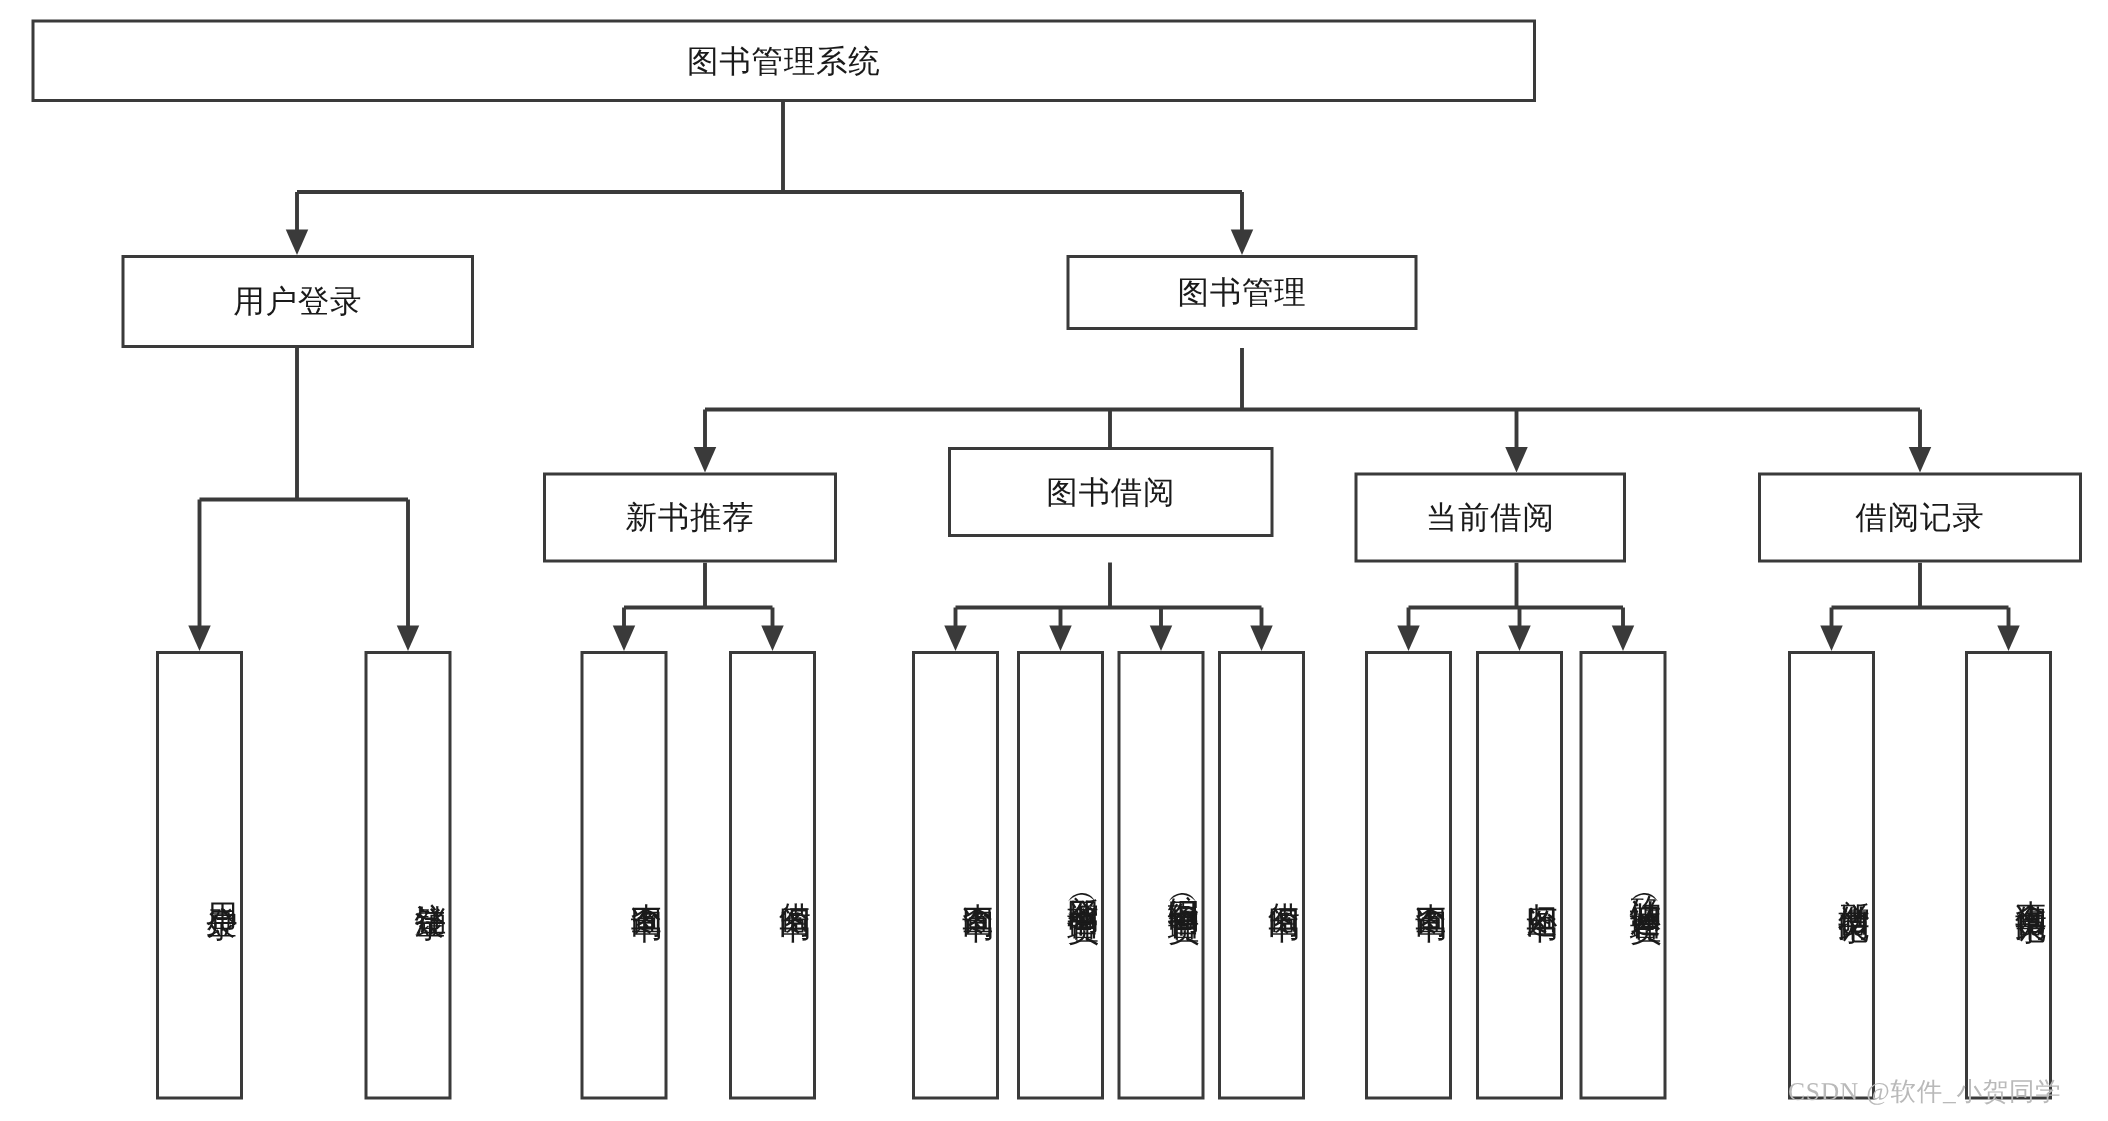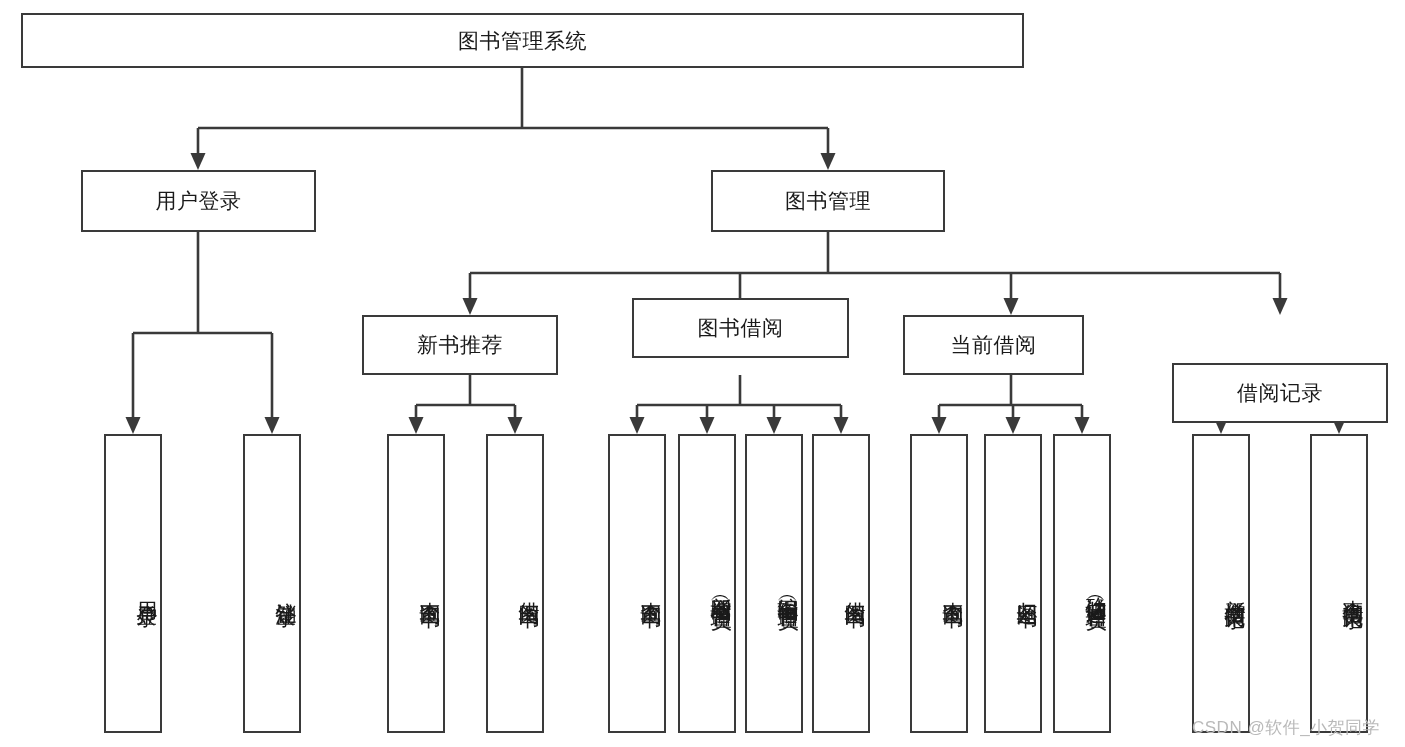--- a/index.html
+++ b/index.html
@@ -54,20 +54,21 @@
     writing-mode: vertical-rl;
     text-orientation: upright;
     white-space: nowrap;
   }
   .watermark {
     position: absolute;
     font-size: 17px;
     color: #b9b9b9;
     white-space: nowrap;
     letter-spacing: 0.5px;
+    font-family: Liberation Serif, serif;
   }
 </style>
 </head>
 <body>
 
 <div id="canvas">
 
   <svg id="edges" viewBox="0 0 1405 747" width="1405" height="747" xmlns="http://www.w3.org/2000/svg">
       <line x1="522" y1="68" x2="522" y2="128" stroke="#3a3a3a" stroke-width="2.6"></line>
       <line x1="198" y1="128" x2="828" y2="128" stroke="#3a3a3a" stroke-width="2.6"></line>
@@ -123,33 +124,33 @@
       <polygon points="1331.5,417 1346.5,417 1339,434" fill="#3a3a3a"></polygon>
     </svg>
 
   <div id="nodes">
       <div class="node horiz" style="left: 21px; top: 13px; width: 1003px; height: 55px;">
         <span>图书管理系统</span>
       </div>
       <div class="node horiz" style="left: 81px; top: 170px; width: 235px; height: 62px;">
         <span>用户登录</span>
       </div>
-      <div class="node horiz" style="left: 711px; top: 170px; width: 234px; height: 62px;">
+      <div class="node horiz" style="left: 711px; top: 170px; width: 234px; height: 50px;">
         <span>图书管理</span>
       </div>
       <div class="node horiz" style="left: 362px; top: 315px; width: 196px; height: 60px;">
         <span>新书推荐</span>
       </div>
       <div class="node horiz" style="left: 632px; top: 298px; width: 217px; height: 60px;">
         <span>图书借阅</span>
       </div>
       <div class="node horiz" style="left: 903px; top: 315px; width: 181px; height: 60px;">
         <span>当前借阅</span>
       </div>
-      <div class="node horiz" style="left: 1172px; top: 315px; width: 216px; height: 60px; margin-top: 48px;">
+      <div class="node horiz" style="left: 1172px; top: 315px; width: 216px; height: 60px;">
         <span>借阅记录</span>
       </div>
       <div class="node vert" style="left: 104px; top: 434px; width: 58px; height: 299px;">
         <span class="vtext">用户登录</span>
       </div>
       <div class="node vert" style="left: 243px; top: 434px; width: 58px; height: 299px;">
         <span class="vtext">注销登录</span>
       </div>
       <div class="node vert" style="left: 387px; top: 434px; width: 58px; height: 299px;">
         <span class="vtext">查询图书</span>

